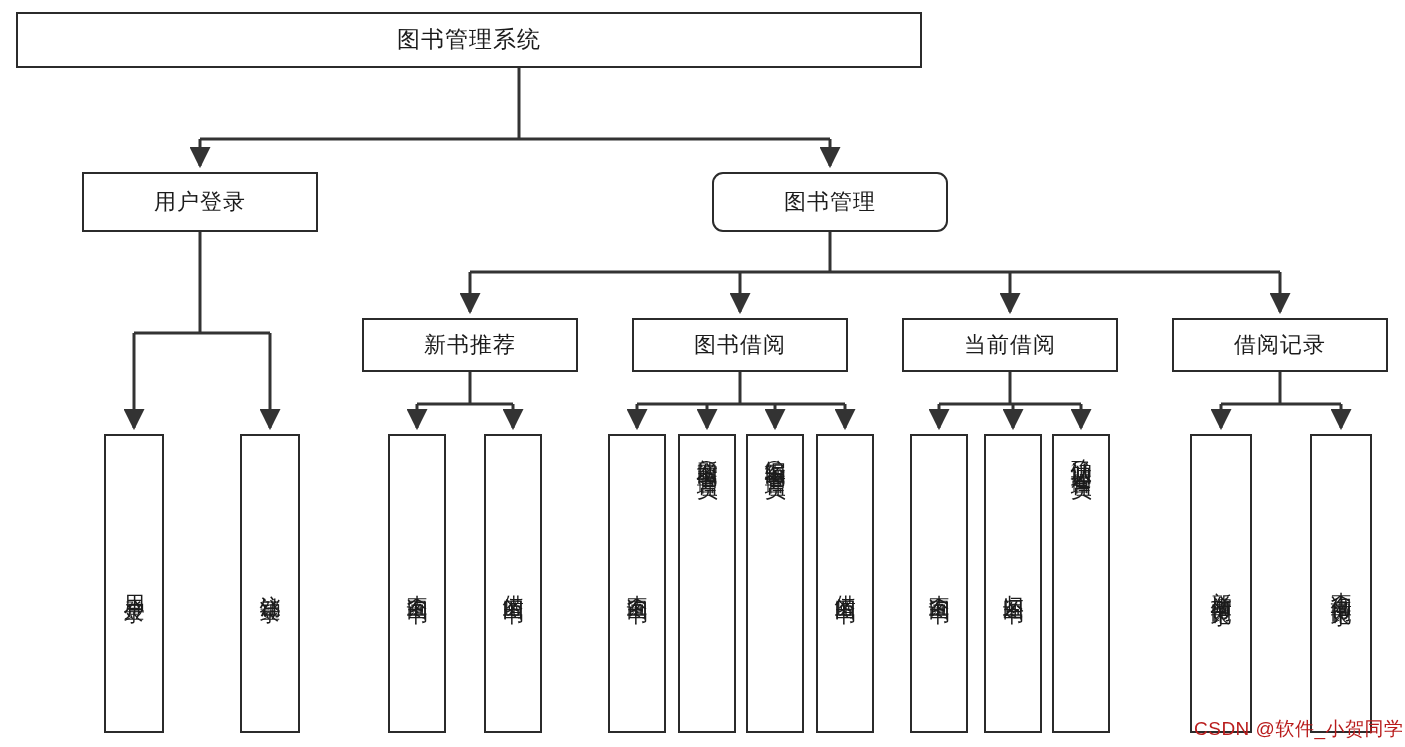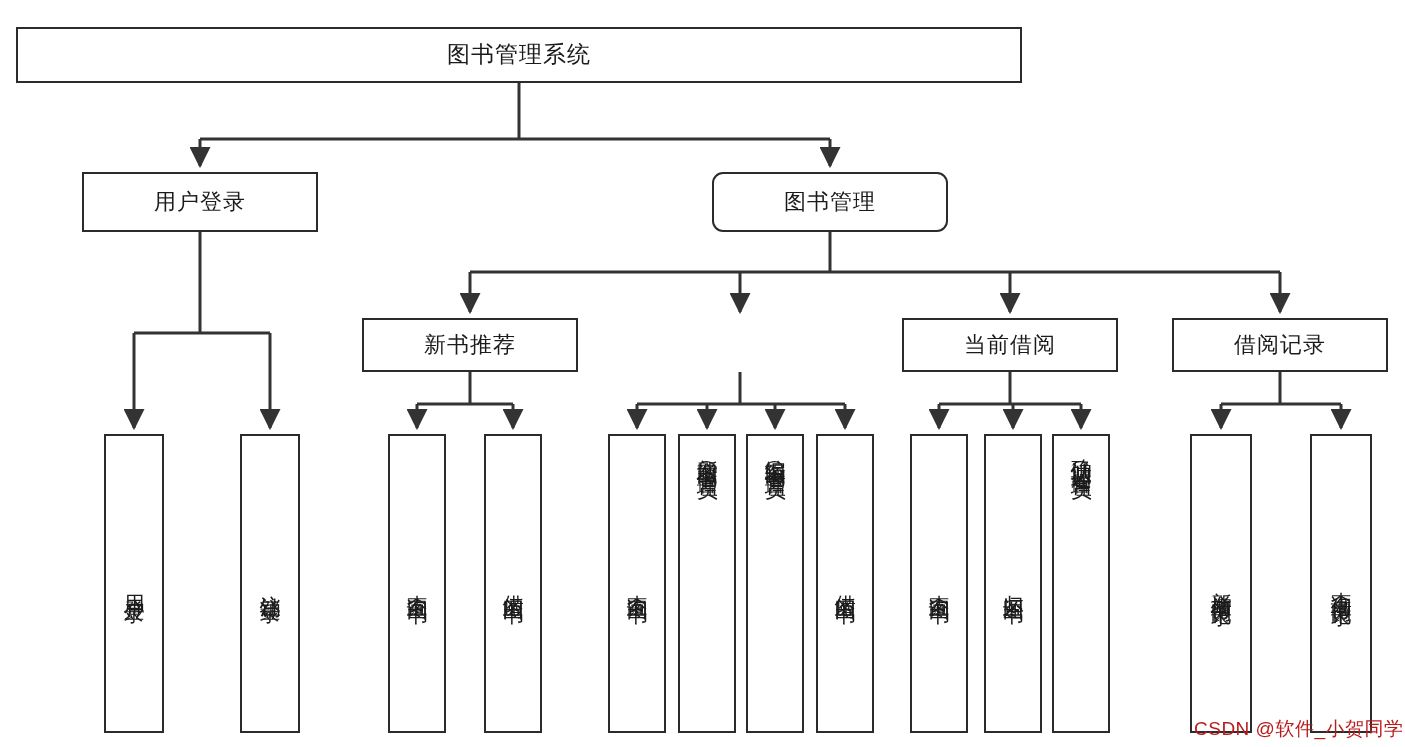--- a/index.html
+++ b/index.html
@@ -114,26 +114,27 @@
       <path d="M 1013 404 L 1013 428" marker-end="url(#arrow)"></path>
       <path d="M 1081 404 L 1081 428" marker-end="url(#arrow)"></path>
 
       <path d="M 1280 372 L 1280 404"></path>
       <path d="M 1221 404 L 1341 404"></path>
       <path d="M 1221 404 L 1221 428" marker-end="url(#arrow)"></path>
       <path d="M 1341 404 L 1341 428" marker-end="url(#arrow)"></path>
     </g>
   </svg>
 
-  <div class="node horiz root" style="left: 16px; top: 27px; width: 1006px; height: 56px;">图书管理系统</div>
+  <div class="node horiz root" style="left: 16px; top: 12px; width: 906px; height: 56px;">图书管理系统</div>
 
   <div class="node horiz" style="left: 82px; top: 172px; width: 236px; height: 60px;">用户登录</div>
   <div class="node horiz" style="left: 712px; top: 172px; width: 236px; height: 60px; border-radius: 11px;">图书管理</div>
 
   <div class="node horiz" style="left: 362px; top: 318px; width: 216px; height: 54px;">新书推荐</div>
+  <div class="node horiz" style="left: 632px; top: 318px; width: 216px; height: 54px;">图书借阅</div>
   <div class="node horiz" style="left: 902px; top: 318px; width: 216px; height: 54px;">当前借阅</div>
   <div class="node horiz" style="left: 1172px; top: 318px; width: 216px; height: 54px; text-align: right;">借阅记录</div>
 
   <div class="node vert" style="left: 104px; top: 434px; width: 60px; height: 299px;">用户登录</div>
   <div class="node vert" style="left: 240px; top: 434px; width: 60px; height: 299px;">注销登录</div>
   <div class="node vert" style="left: 388px; top: 434px; width: 58px; height: 299px;">查询图书</div>
   <div class="node vert" style="left: 484px; top: 434px; width: 58px; height: 299px;">借阅图书</div>
   <div class="node vert" style="left: 608px; top: 434px; width: 58px; height: 299px;">查询图书</div>
   <div class="node vert topalign" style="left: 678px; top: 434px; width: 58px; height: 299px;">新增图书（管理员）</div>
   <div class="node vert topalign" style="left: 746px; top: 434px; width: 58px; height: 299px;">编辑图书（管理员）</div>

